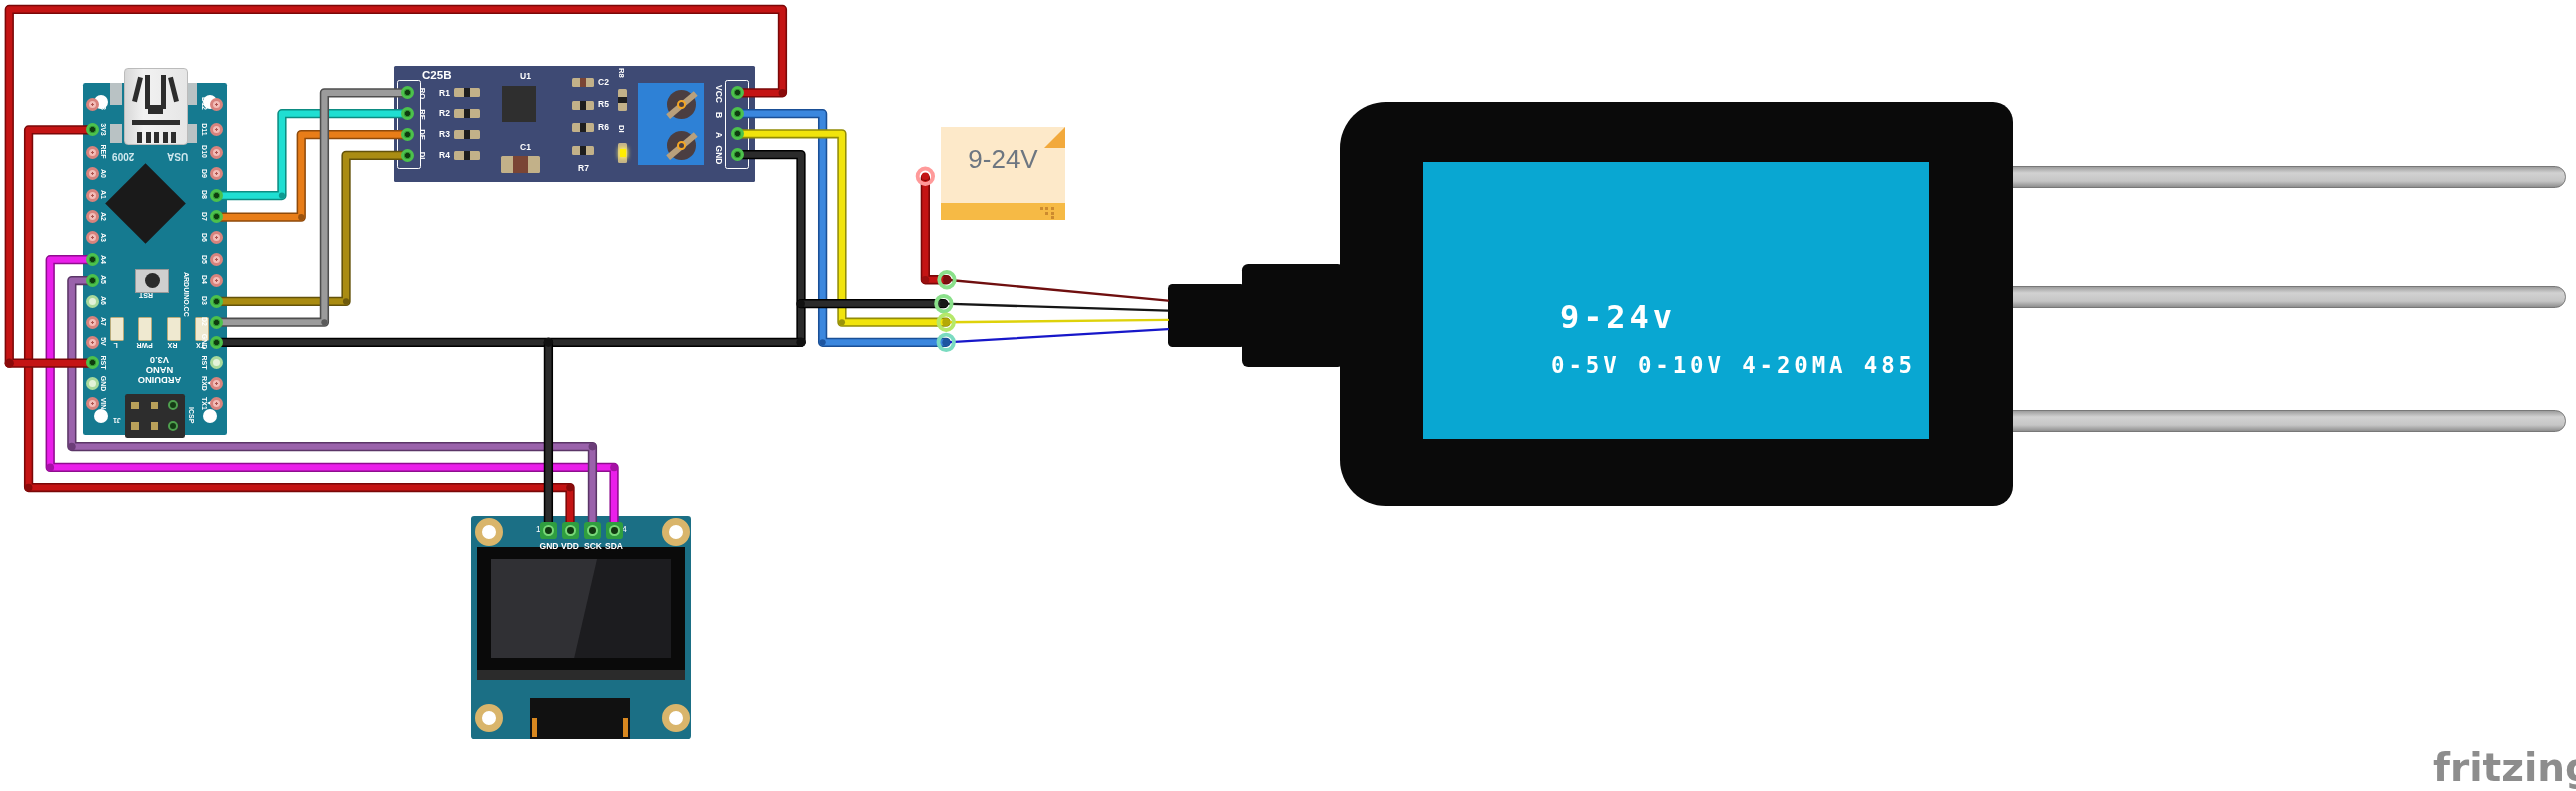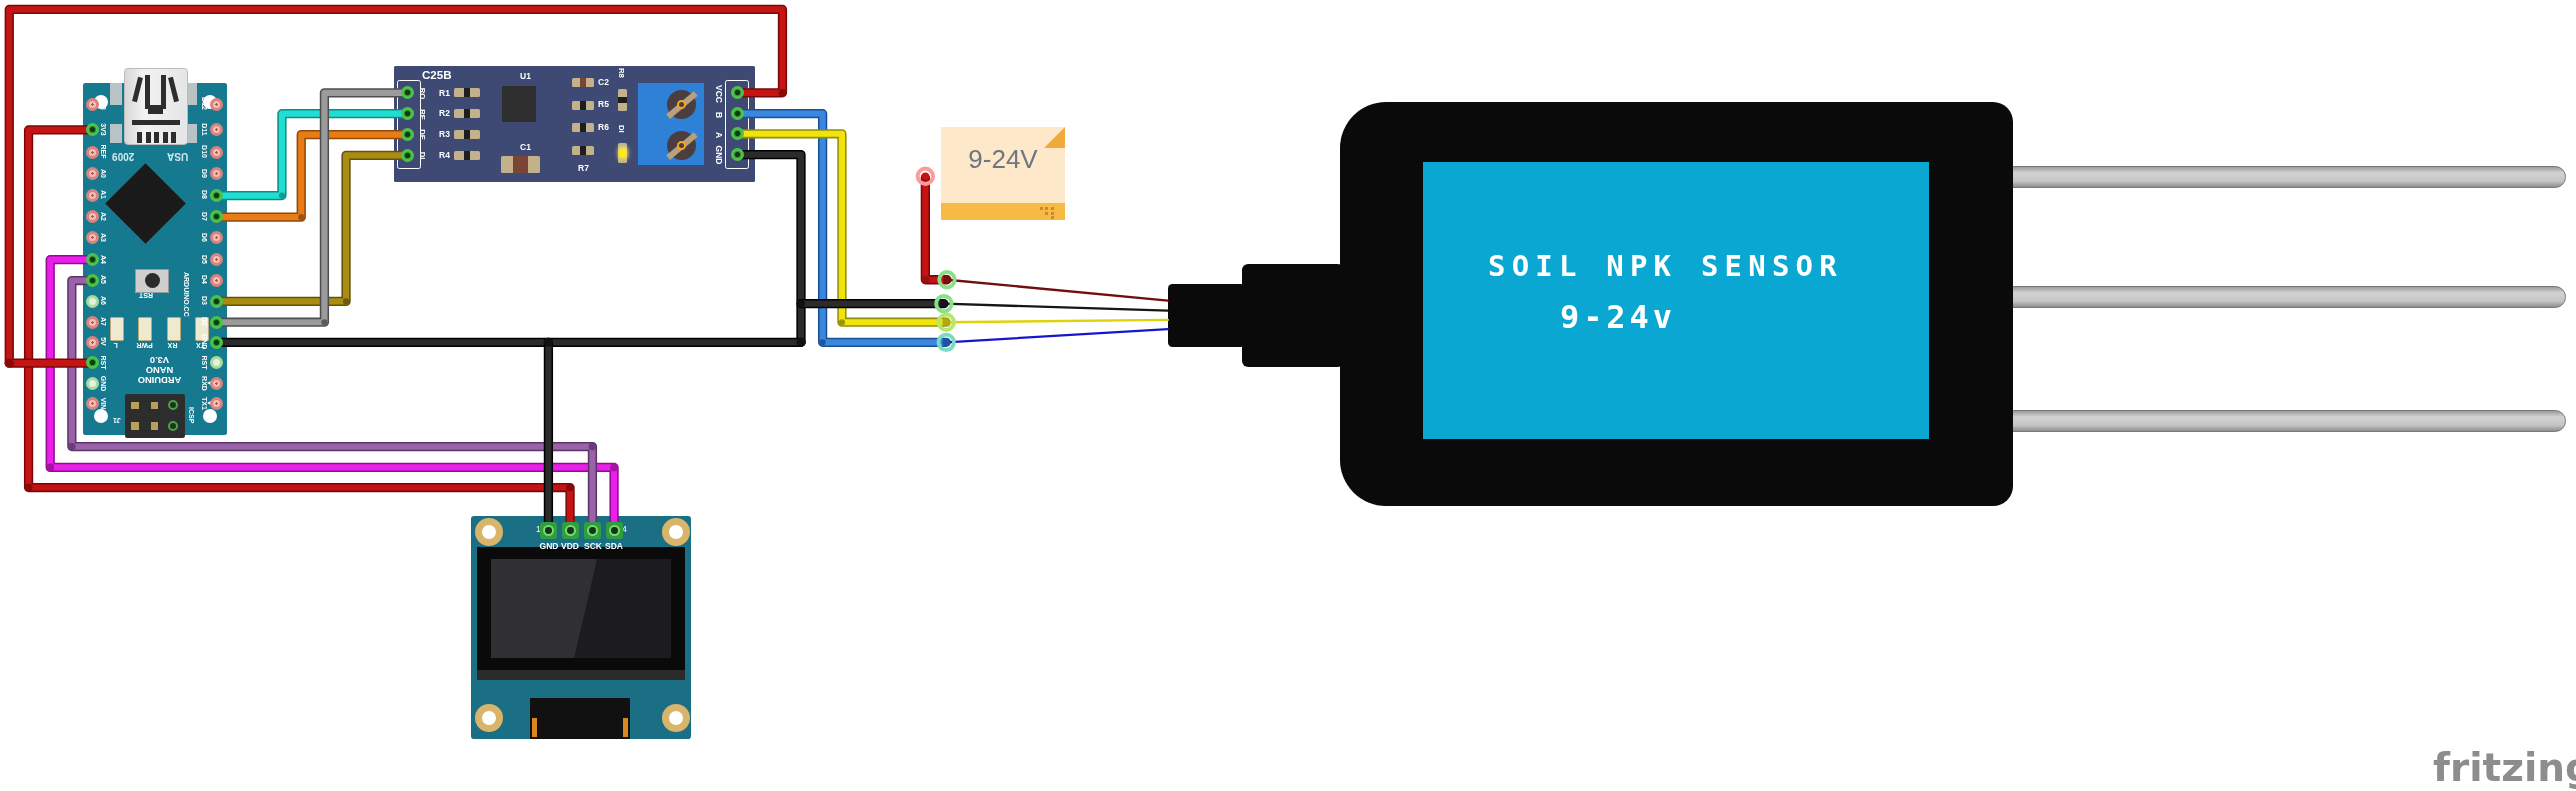--- a/index.html
+++ b/index.html
@@ -217,22 +217,22 @@
     <div id="notetext">9-24V</div>
   </div>
 
   <div class="abs sblack" style="left:1168px;top:284px;width:77px;height:63px;border-radius:4.6px;"></div>
   <div class="abs sblack" style="left:1242px;top:264px;width:102px;height:103px;border-radius:6.2px;"></div>
   <div class="abs prong" style="left:2008px;top:166px;width:558px;"></div>
   <div class="abs prong" style="left:2008px;top:286px;width:558px;"></div>
   <div class="abs prong" style="left:2008px;top:410px;width:558px;"></div>
   <div class="abs sblack" style="left:1340px;top:102px;width:673px;height:404px;border-radius:46px 20px 20px 46px;"></div>
   <div id="slabel" class="abs">
-    <div class="l1">SOIL NPK SENSOR</div>
     <div class="l2">9-24v</div>
+    <div class="l3">0-5V 0-10V 4-20MA 485</div>
   </div>
 
   <svg id="wires" width="2576" height="792" viewBox="0 0 3335 1025">
       <polyline points="120,168 37,168 37,631 738,631 738,685" fill="none" stroke="#7a0808" stroke-width="12" stroke-linecap="round" stroke-linejoin="round" class="wire"></polyline>
       <polyline points="120,168 37,168 37,631 738,631 738,685" fill="none" stroke="#c41414" stroke-width="8" stroke-linecap="round" stroke-linejoin="round" class="wire"></polyline>
       <circle cx="120" cy="168" r="4" fill="#7a0808"></circle>
       <circle cx="738" cy="685" r="4" fill="#7a0808"></circle>
       <polyline points="120,336 65,336 65,605 795,605 795,685" fill="none" stroke="#8f0d8f" stroke-width="12" stroke-linecap="round" stroke-linejoin="round" class="wire"></polyline>
       <polyline points="120,336 65,336 65,605 795,605 795,685" fill="none" stroke="#ea1fea" stroke-width="8" stroke-linecap="round" stroke-linejoin="round" class="wire"></polyline>
       <circle cx="120" cy="336" r="4" fill="#8f0d8f"></circle>

